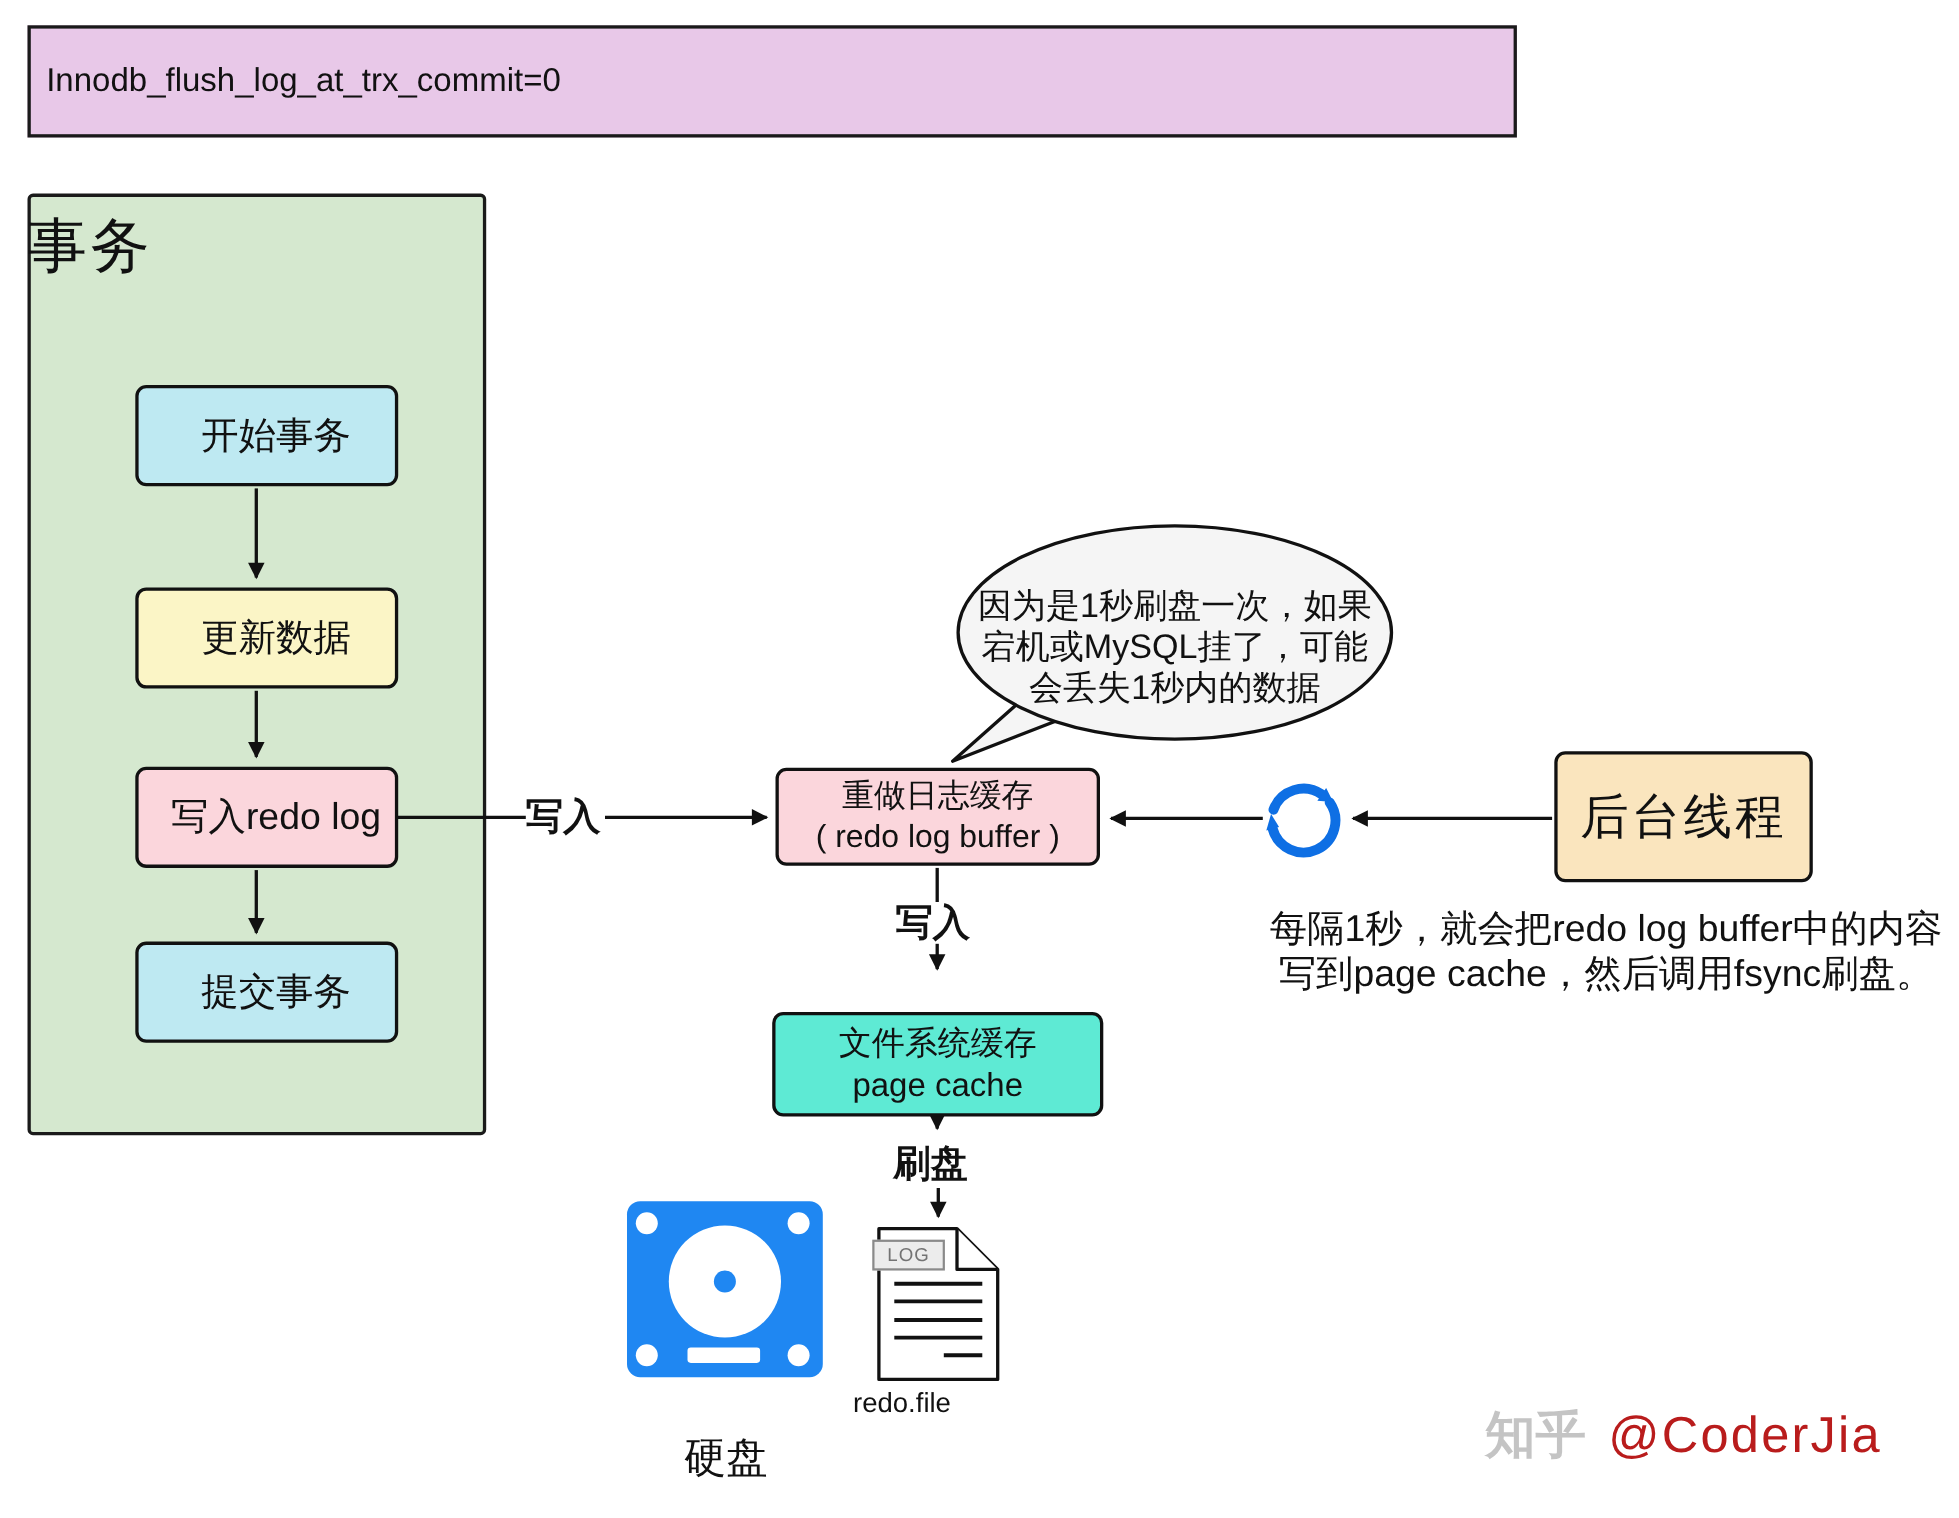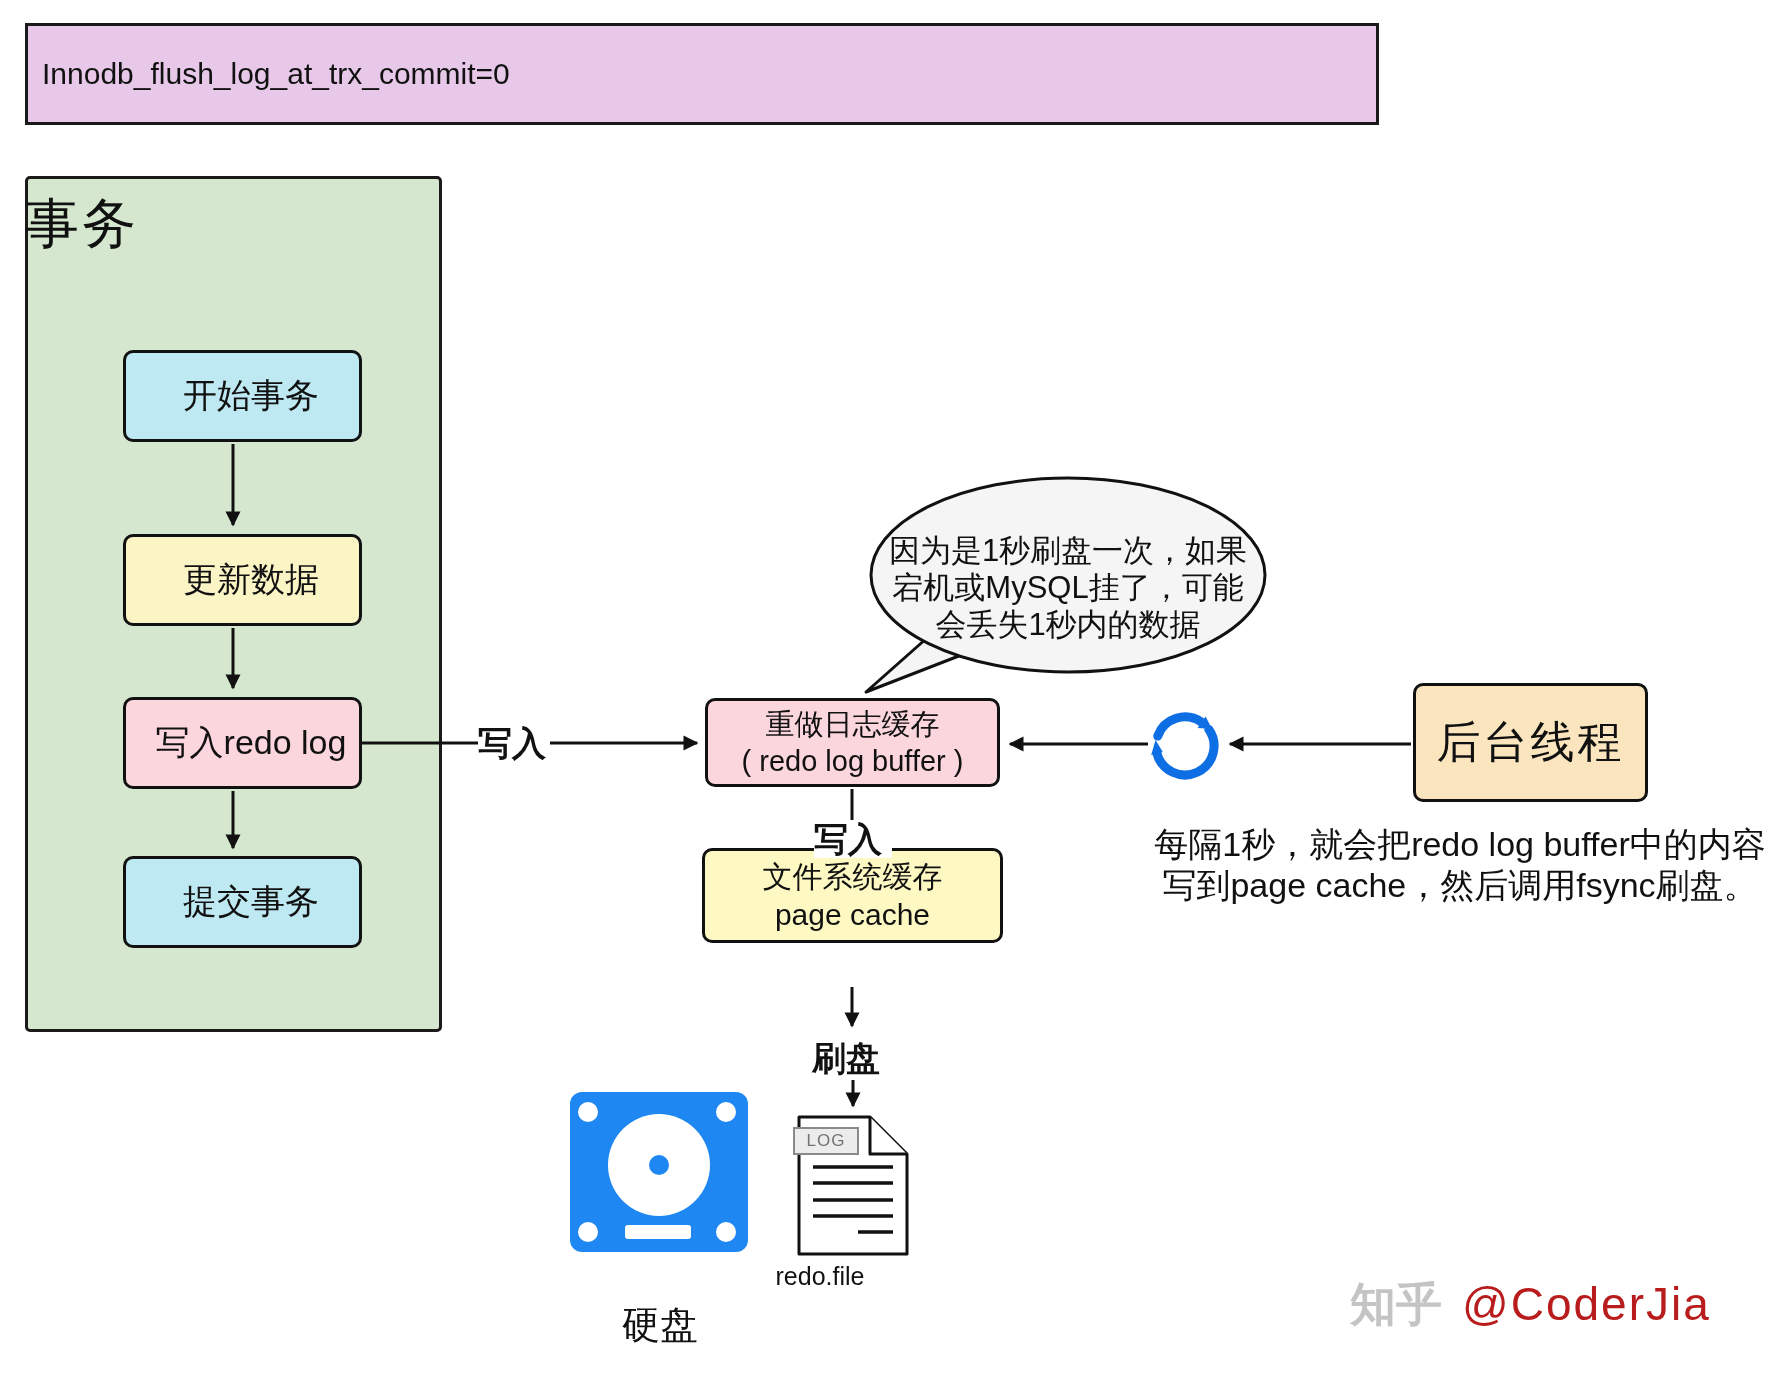--- a/index.html
+++ b/index.html
@@ -33,21 +33,21 @@
   .step2{top:534px;background:#FBF5C6;}
   .step3{top:697px;background:#FBD6DC;}
   .step4{top:856px;background:#BEE9F2;}
 
   
   .flowbox{
     border:3px solid #111;border-radius:10px;display:flex;flex-direction:column;
     align-items:center;justify-content:center;text-align:center;z-index:3;
   }
   .buffer-box{left:705px;top:698px;width:289px;height:83px;background:#FBD6DC;font-size:29px;line-height:37px;}
-  .pagecache-box{left:702px;top:848px;width:295px;height:89px;background:#fef9c3;font-size:30px;line-height:38px;}
+  .pagecache-box{left:702px;top:920px;width:295px;height:89px;background:#5eead4;font-size:30px;line-height:38px;}
   .bgthread-box{left:1413px;top:683px;width:229px;height:113px;background:#FAE5BE;font-size:44px;letter-spacing:3px;}
 
   
   .label{background:#fff;font-size:34px;text-align:left;z-index:4;font-weight:bold;}
   .write-left{left:478px;top:723px;width:72px;height:40px;line-height:40px;}
   .write-down{left:814px;top:820px;width:78px;height:38px;line-height:38px;}
   .flush{left:812px;top:1040px;width:80px;height:36px;line-height:36px;}
 
   
   .bubble-text{left:888px;top:532px;width:360px;text-align:center;font-size:31px;line-height:37px;z-index:4;}

